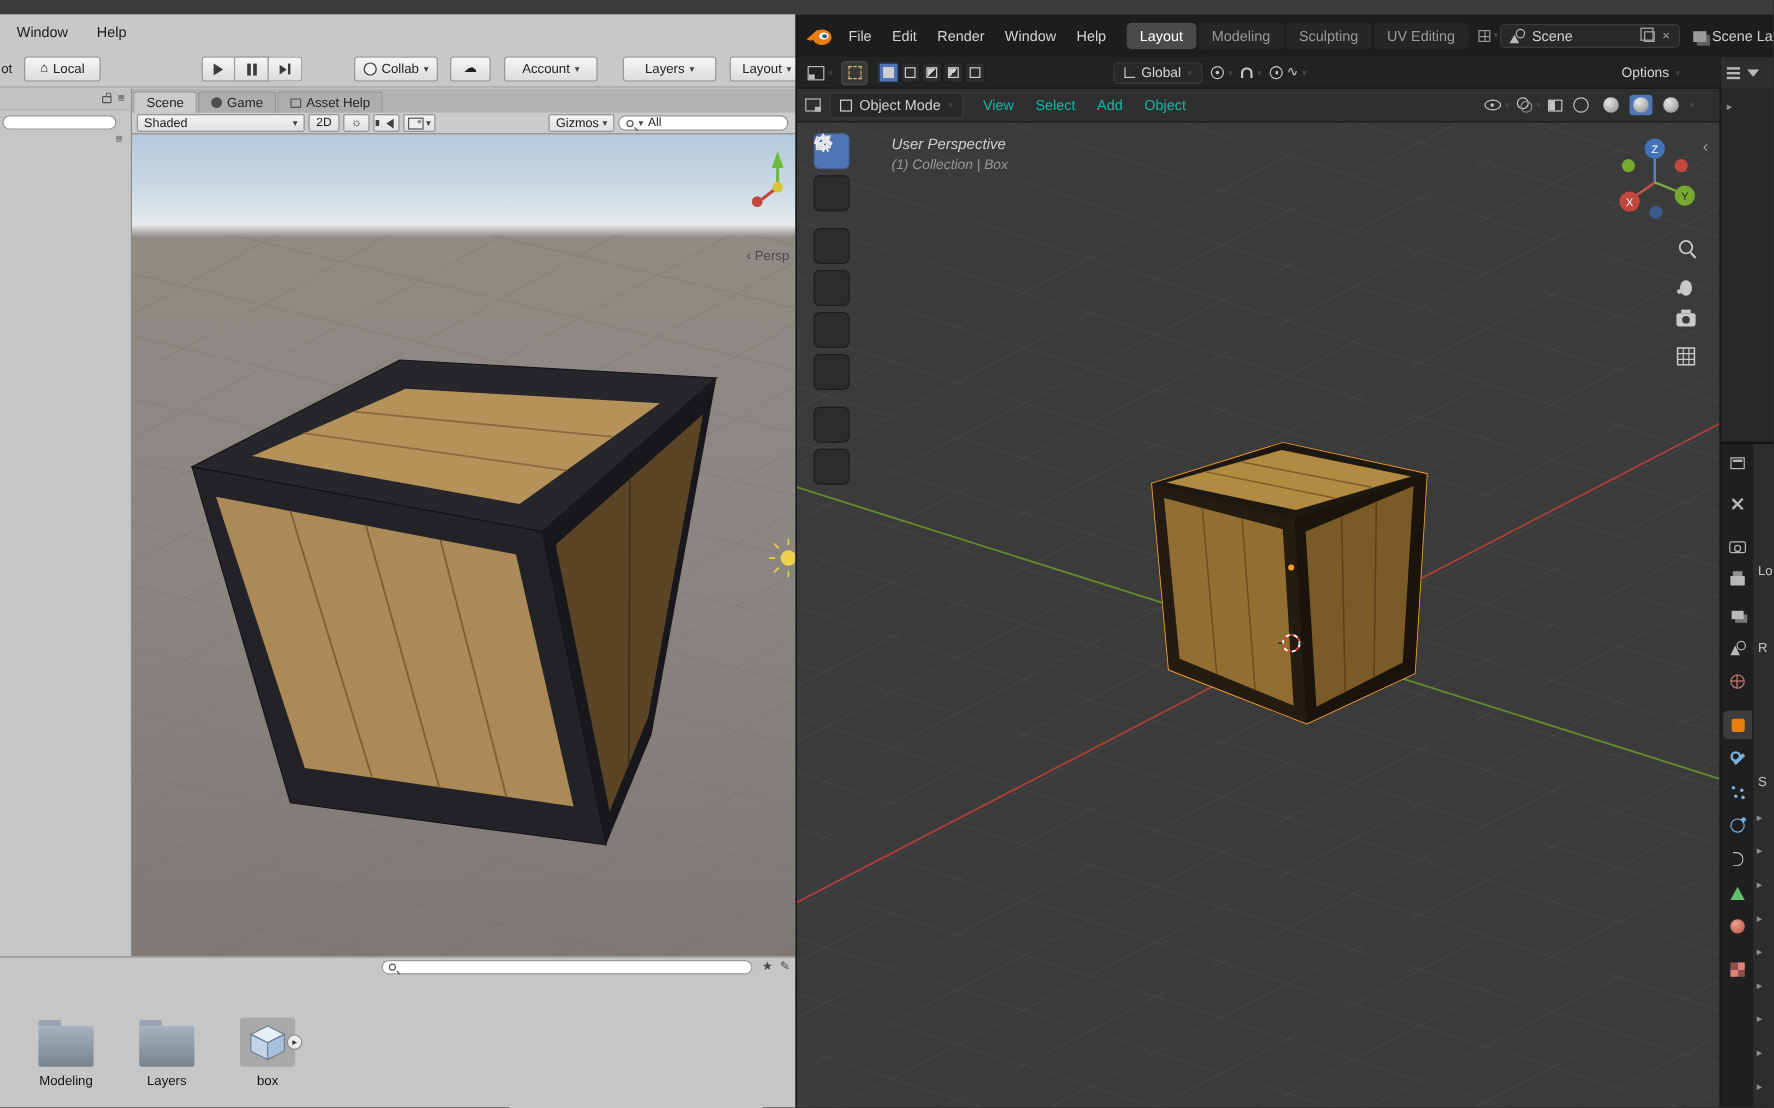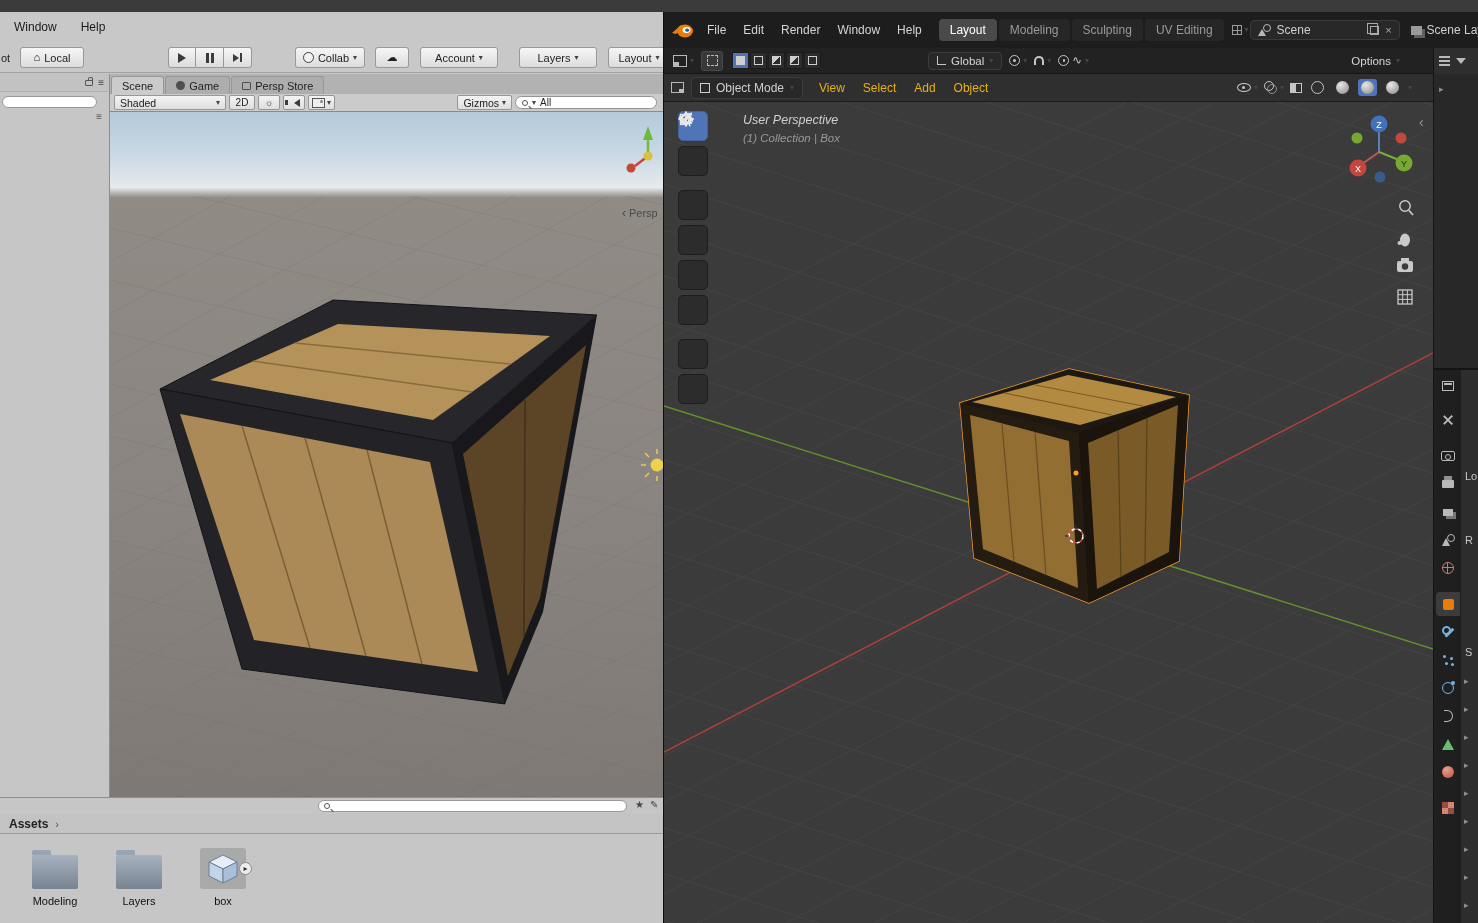--- a/index.html
+++ b/index.html
@@ -43,21 +43,21 @@
   .u-side-foot{text-align:right;padding:3px 7px 0 0;font-size:10px;color:#555;}
 
   .u-scene{flex:1;display:flex;flex-direction:column;min-width:0;}
   .u-tabs{height:20px;background:#b2b2b2;display:flex;padding-left:1px;gap:1px;font-size:11px;}
   .u-tab{display:flex;align-items:center;gap:4px;padding:0 10px;margin-top:2px;background:#adadad;border:1px solid #979797;border-bottom:none;border-radius:3px 3px 0 0;color:#222;}
   .u-tab.active{background:#cbcbcb;}
   .i-game{width:9px;height:9px;border-radius:50%;background:#4f4f4f;}
   .i-store{width:9px;height:8px;border:1.2px solid #4f4f4f;border-radius:1px;}
   .u-scenetools{height:18px;background:#cbcbcb;border-bottom:1px solid #8a8a8a;display:flex;align-items:center;gap:3px;padding:0 4px;font-size:10.5px;}
   .u-dd{height:15px;background:linear-gradient(#f4f4f4,#dedede);border:1px solid #979797;border-radius:2px;display:flex;align-items:center;gap:3px;padding:0 5px;}
-  .u-shaded{width:112px;justify-content:space-between;}
+  .u-shaded{width:140px;justify-content:space-between;}
   .u-tgl{height:15px;width:26px;display:flex;align-items:center;justify-content:center;background:linear-gradient(#f4f4f4,#dedede);border:1px solid #979797;border-radius:2px;font-size:10px;color:#222;}
   .u-iconbtn{height:15px;min-width:22px;display:flex;align-items:center;justify-content:center;gap:2px;background:linear-gradient(#f4f4f4,#dedede);border:1px solid #979797;border-radius:2px;font-size:10px;color:#333;padding:0 3px;}
   .sp{flex:1;}
   .u-search{width:142px;height:13px;background:#fff;border:1px solid #939393;border-radius:7px;display:flex;align-items:center;gap:4px;padding:0 6px;font-size:10px;color:#222;margin-right:2px;}
   .i-mag{width:6px;height:6px;border:1.3px solid #555;border-radius:50%;position:relative;flex:none;}
   .i-mag::after{content:"";position:absolute;width:4px;height:1.3px;background:#555;transform:rotate(45deg);left:4.5px;top:6px;}
   .i-speaker{width:0;height:0;border-top:4px solid transparent;border-bottom:4px solid transparent;border-right:6px solid #3c3c3c;position:relative;margin-left:6px;}
   .i-speaker::before{content:"";position:absolute;left:-9px;top:-2.5px;width:3px;height:5px;background:#3c3c3c;}
   .i-image{width:13px;height:10px;border:1px solid #555;background:#eee;position:relative;}
   .i-image::after{content:"";position:absolute;right:1px;top:1px;width:3px;height:3px;border-radius:50%;background:#888;}
@@ -120,21 +120,21 @@
   .i-magnet{width:10px;height:9px;border:2.5px solid #c6c6c6;border-bottom:none;border-radius:5px 5px 0 0;}
   .i-prop{width:11px;height:11px;border:1.5px solid #c6c6c6;border-radius:50%;position:relative;}
   .i-prop::after{content:"";position:absolute;left:3.2px;top:3.2px;width:2.6px;height:2.6px;border-radius:50%;background:#c6c6c6;}
   .b-options{margin-left:auto;margin-right:24px;display:flex;gap:5px;align-items:center;color:#d6d6d6;}
 
   .b-vphead{position:absolute;top:62px;left:0;width:769px;height:28px;background:#2f2f2f;border-bottom:1px solid #1c1c1c;display:flex;align-items:center;gap:2px;padding:0 7px;font-size:12px;}
   .i-edvp{width:13px;height:11px;border:1.5px solid #b9b9b9;position:relative;margin-right:5px;}
   .i-edvp::after{content:"";position:absolute;right:-1px;bottom:-1px;width:5px;height:4px;background:#b9b9b9;}
   .b-mode{display:flex;align-items:center;gap:6px;background:#282828;border:1px solid #3c3c3c;border-radius:4px;padding:3px 8px;margin-right:6px;}
   .i-objmode{width:10px;height:10px;border:1.5px solid #cfcfcf;}
-  .b-hmenu{padding:3px 8px;color:#eab308;}
+  .b-hmenu{padding:3px 8px;color:#14b8a6;}
   .b-vpright{margin-left:auto;display:flex;align-items:center;gap:6px;margin-right:14px;}
   .i-eye{width:14px;height:9px;border:1.5px solid #c6c6c6;border-radius:50%;position:relative;}
   .i-eye::after{content:"";position:absolute;left:4.2px;top:1.8px;width:3px;height:3px;border-radius:50%;background:#c6c6c6;}
   .i-overlay{width:13px;height:13px;position:relative;}
   .i-overlay::before{content:"";position:absolute;left:0;top:0;width:8px;height:8px;border:1.3px solid #c6c6c6;border-radius:50%;}
   .i-overlay::after{content:"";position:absolute;right:0;bottom:0;width:8px;height:8px;border:1.3px solid #8e8e8e;border-radius:50%;}
   .i-xray{width:12px;height:10px;border:1.3px solid #c6c6c6;background:linear-gradient(90deg,#c6c6c6 0 5px,transparent 5px);}
   .sphwrap{padding:2px 3px;border-radius:3px;display:flex;}
   .sphwrap.active{background:#4f74b8;}
   .i-sph{width:13px;height:13px;border-radius:50%;background:radial-gradient(circle at 35% 30%,#e8e8e8,#878787);}
@@ -262,21 +262,21 @@
         <div class="u-tabs">
           <div class="u-tab active">
               <span>Scene</span>
             </div>
           <div class="u-tab">
               <span class="i-game"></span>
               <span>Game</span>
             </div>
           <div class="u-tab">
               <span class="i-store"></span>
-              <span>Persp Store</span>
+              <span>Asset Help</span>
             </div>
         </div>
 
         <div class="u-scenetools">
           <div class="u-dd u-shaded">
             <span>Shaded</span>
             <span class="dda">▾</span>
           </div>
           <button class="u-tgl">2D</button>
           <button class="u-iconbtn">
@@ -402,24 +402,20 @@
     </div>
 
     <div class="u-projectbar">
       <div class="u-psearch">
           <span class="i-mag"></span>
         </div>
       <span class="u-pb-ico1">★</span>
       <span class="u-pb-ico2">✎</span>
     </div>
 
-    <div class="u-assets-head">
-      <span>Assets</span>
-      <span class="crumb">›</span>
-    </div>
 
     <div class="u-assets-body">
       <div class="u-asset">
         <div class="i-folder"></div>
         <span class="lbl">Modeling</span>
       </div>
       <div class="u-asset">
         <div class="i-folder"></div>
         <span class="lbl">Layers</span>
       </div>

